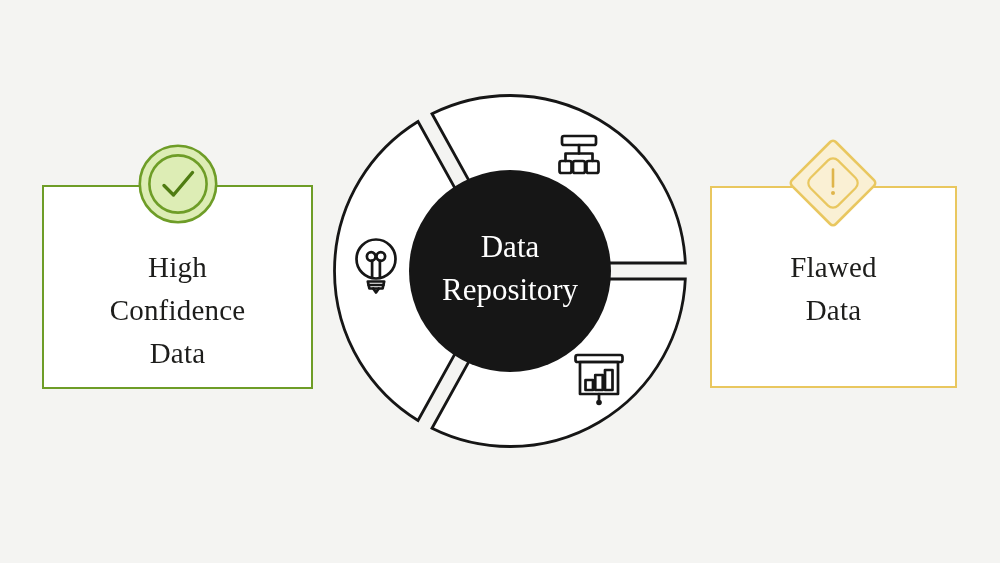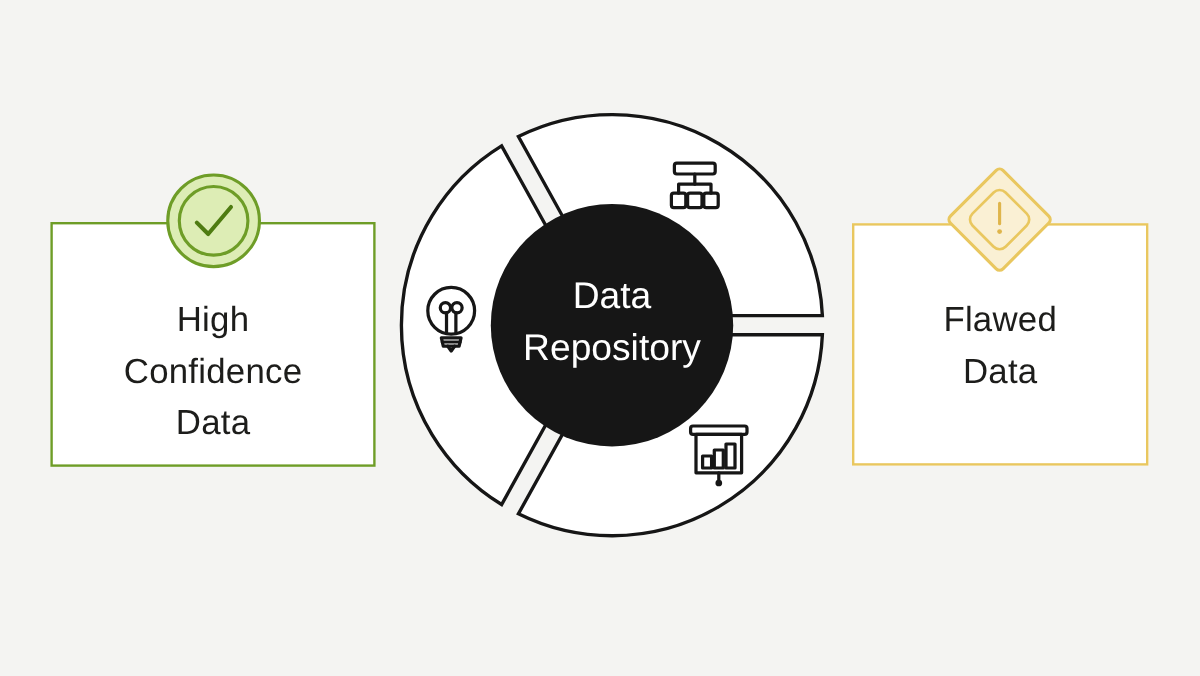--- a/index.html
+++ b/index.html
@@ -6,21 +6,21 @@
     margin: 0;
     padding: 0;
     background: #f4f4f2;
   }
   .stage {
     position: relative;
     width: 1000px;
     height: 563px;
     overflow: hidden;
     background: var(--bg, #f4f4f2);
-    font-family: Liberation Sans, sans-serif;
+    font-family: Liberation Serif, serif;
   }
   .card {
     position: absolute;
     background: var(--card-bg, #ffffff);
     box-sizing: border-box;
   }
   #left-card {
     left: 42px; top: 185px; width: 271px; height: 204px;
     border: 2.5px solid var(--green, #6e9d27);
   }

